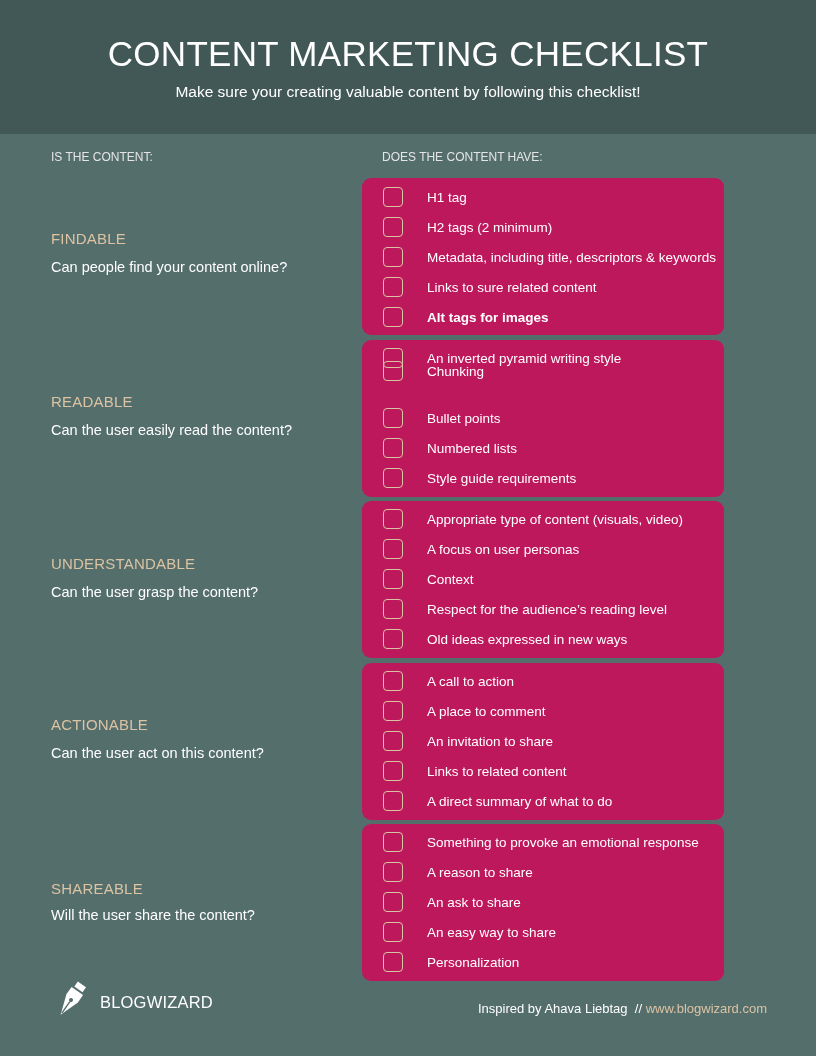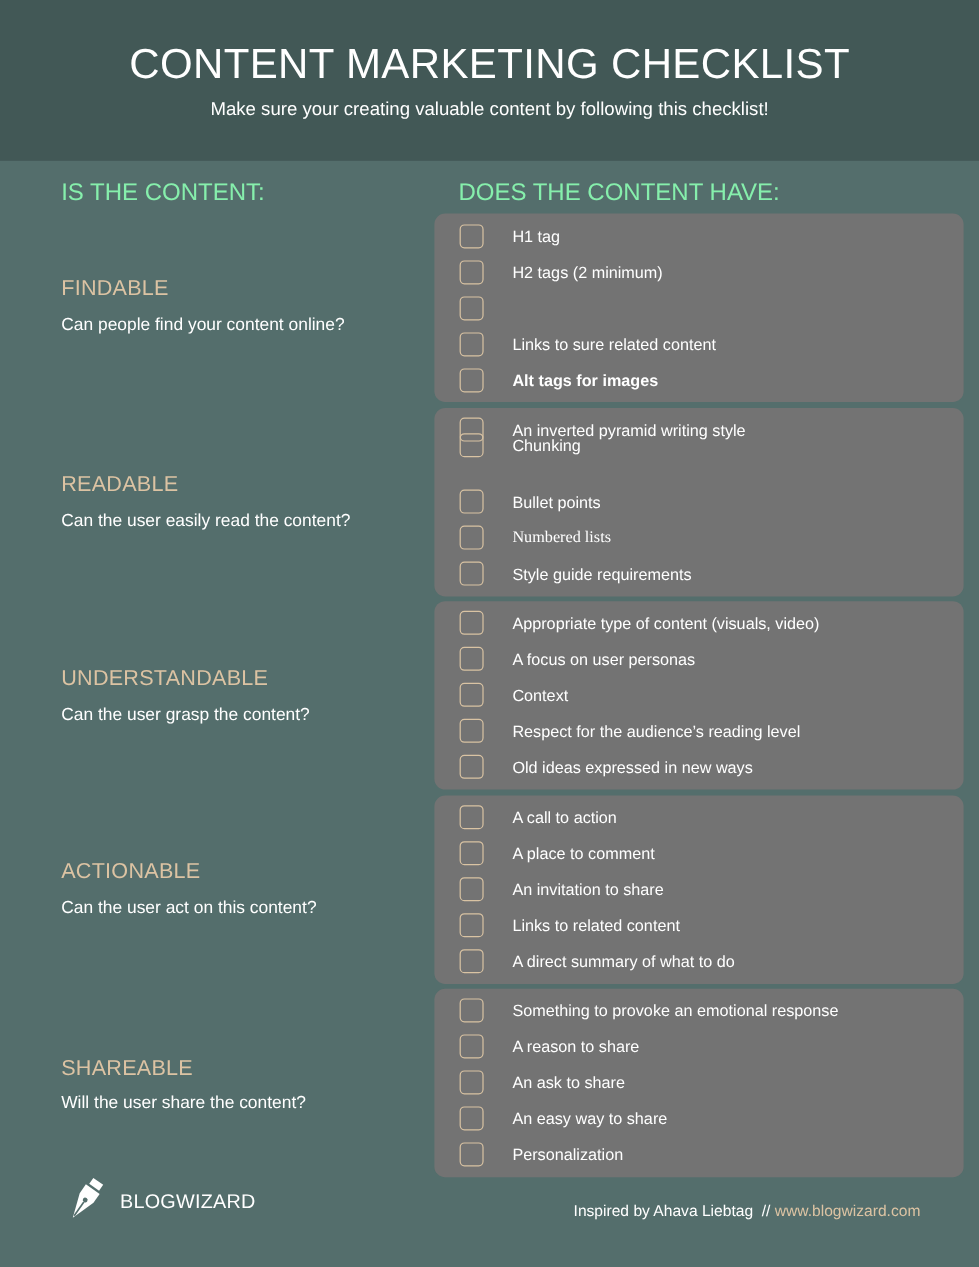--- a/index.html
+++ b/index.html
@@ -19,38 +19,38 @@
   .title {
     position: absolute; left: 0; right: 0; top: 34px;
     font-size: 35px; font-weight: 400; letter-spacing: 0.3px;
     color: #ffffff;
   }
   .subtitle {
     position: absolute; left: 0; right: 0; top: 83px;
     font-size: 15.5px; color: #ffffff;
   }
   .col-heading {
-    position: absolute; top: 150px; font-size: 20px; color: #86efac;
+    position: absolute; top: 150px; font-size: 12px; color: #e5e5e5;
   }
   .col-heading.left { left: 51px; }
   .col-heading.right { left: 382px; }
 
   .section-label {
     position: absolute; left: 51px; width: 300px;
   }
   .section-name {
-    font-size: 18px; color: #dcc3a3; letter-spacing: 0.2px;
+    font-size: 15px; color: #dcc3a3; letter-spacing: 0.2px;
   }
   .section-question {
     font-size: 14.5px; color: #ffffff; margin-top: 12px;
   }
 
   .card {
-    position: absolute; left: 362px; width: 441px; height: 157px;
-    background: #737373; border-radius: 9px;
+    position: absolute; left: 362px; width: 362px; height: 157px;
+    background: #be185d; border-radius: 9px;
   }
   .item {
     position: absolute; left: 0; height: 30px; width: 100%;
     display: flex; align-items: center;
   }
   .checkbox {
     position: absolute; left: 21px; width: 20px; height: 20px;
     border: 1.5px solid #d9c3a3; border-radius: 4px;
     background: transparent;
   }
@@ -89,20 +89,21 @@
   <div class="item" style="top:4px;">
       <span class="checkbox"></span>
       <span class="item-label">H1 tag</span>
     </div>
   <div class="item" style="top:34px;">
       <span class="checkbox"></span>
       <span class="item-label">H2 tags (2 minimum)</span>
     </div>
   <div class="item" style="top:64px;">
       <span class="checkbox"></span>
+      <span class="item-label">Metadata, including title, descriptors &amp; keywords</span>
     </div>
   <div class="item" style="top:94px;">
       <span class="checkbox"></span>
       <span class="item-label">Links to sure related content</span>
     </div>
   <div class="item" style="top:124px;font-weight:bold;">
       <span class="checkbox"></span>
       <span class="item-label">Alt tags for images</span>
     </div>
 </div>
@@ -117,21 +118,21 @@
       <span class="item-label">An inverted pyramid writing style</span>
     </div>
   <div class="item" style="top:16px;">
       <span class="checkbox"></span>
       <span class="item-label">Chunking</span>
     </div>
   <div class="item" style="top:63px;">
       <span class="checkbox"></span>
       <span class="item-label">Bullet points</span>
     </div>
-  <div class="item" style="top:93px;font-family:Liberation Serif, serif;">
+  <div class="item" style="top:93px;">
       <span class="checkbox"></span>
       <span class="item-label">Numbered lists</span>
     </div>
   <div class="item" style="top:123px;">
       <span class="checkbox"></span>
       <span class="item-label">Style guide requirements</span>
     </div>
 </div>
 
 <div class="section-label" style="top:555px;">

